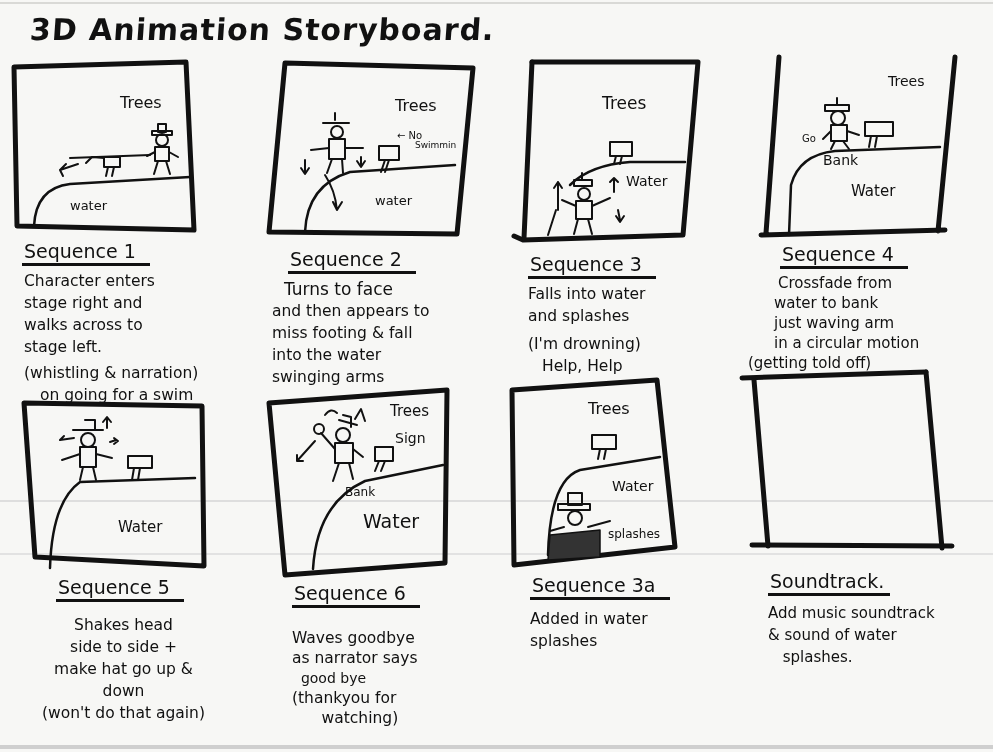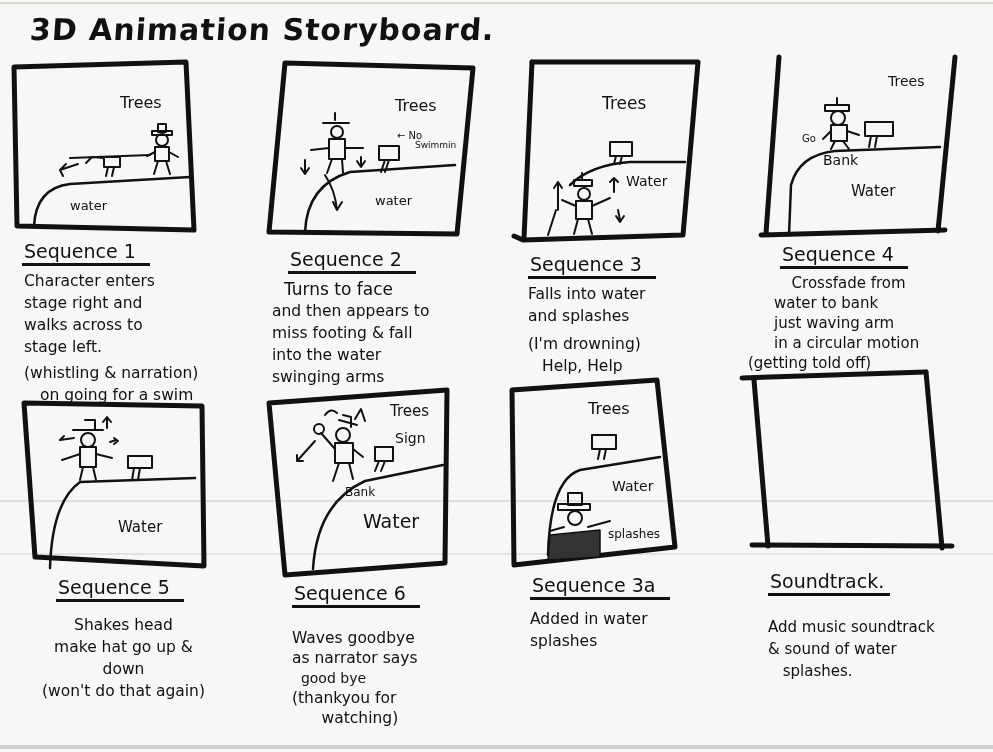--- a/index.html
+++ b/index.html
@@ -152,21 +152,21 @@
     <path d="M126 81 L124 92 M132 81 L130 92" stroke-width="2"></path>
   </svg>
   <span class="lbl" style="left:143px;top:18px;font-size:14px;">Trees</span>
   <span class="lbl" style="left:57px;top:78px;font-size:10px;">Go</span>
   <span class="lbl" style="left:78px;top:97px;font-size:14px;">Bank</span>
   <span class="lbl" style="left:106px;top:127px;font-size:15px;">Water</span>
 </div>
 <div class="caption" style="left:780px;top:243px;">
   <span class="cap-title">Sequence 4</span>
   <div class="cap-lines" style="line-height:20px;font-size:15px;margin-left:-6px;">
-    <div style="margin-left:4px;text-align:center;">Crossfade from</div>
+    <div style="margin-left:4px;">Crossfade from</div>
     <div>water to bank</div>
     <div>just waving arm</div>
     <div>in a circular motion</div>
     <div style="margin-left:-26px;">(getting told off)</div>
   </div>
 </div>
 
 <div class="panel" style="left:0;top:390px;width:260px;height:185px;">
   <svg width="260" height="185" fill="none" stroke="#111" stroke-linecap="round" stroke-linejoin="round">
     <path d="M24 13 L202 16 L204 176 L35 167 Z" stroke-width="5"></path>
@@ -181,20 +181,21 @@
     <path d="M60 50 L74 48 M60 50 L64 46 M110 52 L116 50 M114 48 L118 51 L114 54 M107 38 L107 28 M103 32 L107 27 L111 32" stroke-width="2"></path>
     <rect x="128" y="66" width="24" height="12" stroke-width="2"></rect>
     <path d="M134 78 L132 90 M140 78 L138 90" stroke-width="2"></path>
   </svg>
   <span class="lbl" style="left:118px;top:128px;font-size:15px;">Water</span>
 </div>
 <div class="caption" style="left:42px;top:576px;">
   <span class="cap-title" style="margin-left:14px;">Sequence 5</span>
   <div class="cap-lines" style="margin-top:12px;font-size:15.5px;text-align:center;">
     <div>Shakes head</div>
+    <div>side to side +</div>
     <div>make hat go up &amp;</div>
     <div>down</div>
     <div>(won't do that again)</div>
   </div>
 </div>
 
 <div class="panel" style="left:255px;top:385px;width:250px;height:195px;">
   <svg width="250" height="195" fill="none" stroke="#111" stroke-linecap="round" stroke-linejoin="round">
     <path d="M14 18 L192 5 L190 178 L30 190 Z" stroke-width="5"></path>
     <path d="M58 184 Q62 118 110 96 L188 80" stroke-width="2.5"></path>
@@ -255,18 +256,18 @@
 <div class="panel" style="left:740px;top:370px;width:253px;height:200px;">
   <svg width="253" height="200" fill="none" stroke="#111" stroke-linecap="round" stroke-linejoin="round">
     <path d="M2 8 L186 2" stroke-width="5"></path>
     <path d="M14 10 L28 176" stroke-width="5"></path>
     <path d="M186 2 L202 178" stroke-width="5"></path>
     <path d="M12 175 L212 176" stroke-width="5"></path>
   </svg>
 </div>
 <div class="caption" style="left:768px;top:570px;">
   <span class="cap-title" style="padding-right:6px;">Soundtrack.</span>
-  <div class="cap-lines" style="margin-top:20px;line-height:22px;font-size:15px;">
+  <div class="cap-lines" style="margin-top:6px;line-height:22px;font-size:15px;">
     <div>Add music soundtrack</div>
     <div>&amp; sound of water</div>
     <div style="white-space:pre;margin-left:10px;"> splashes.</div>
   </div>
 </div>
 
 </body></html>

